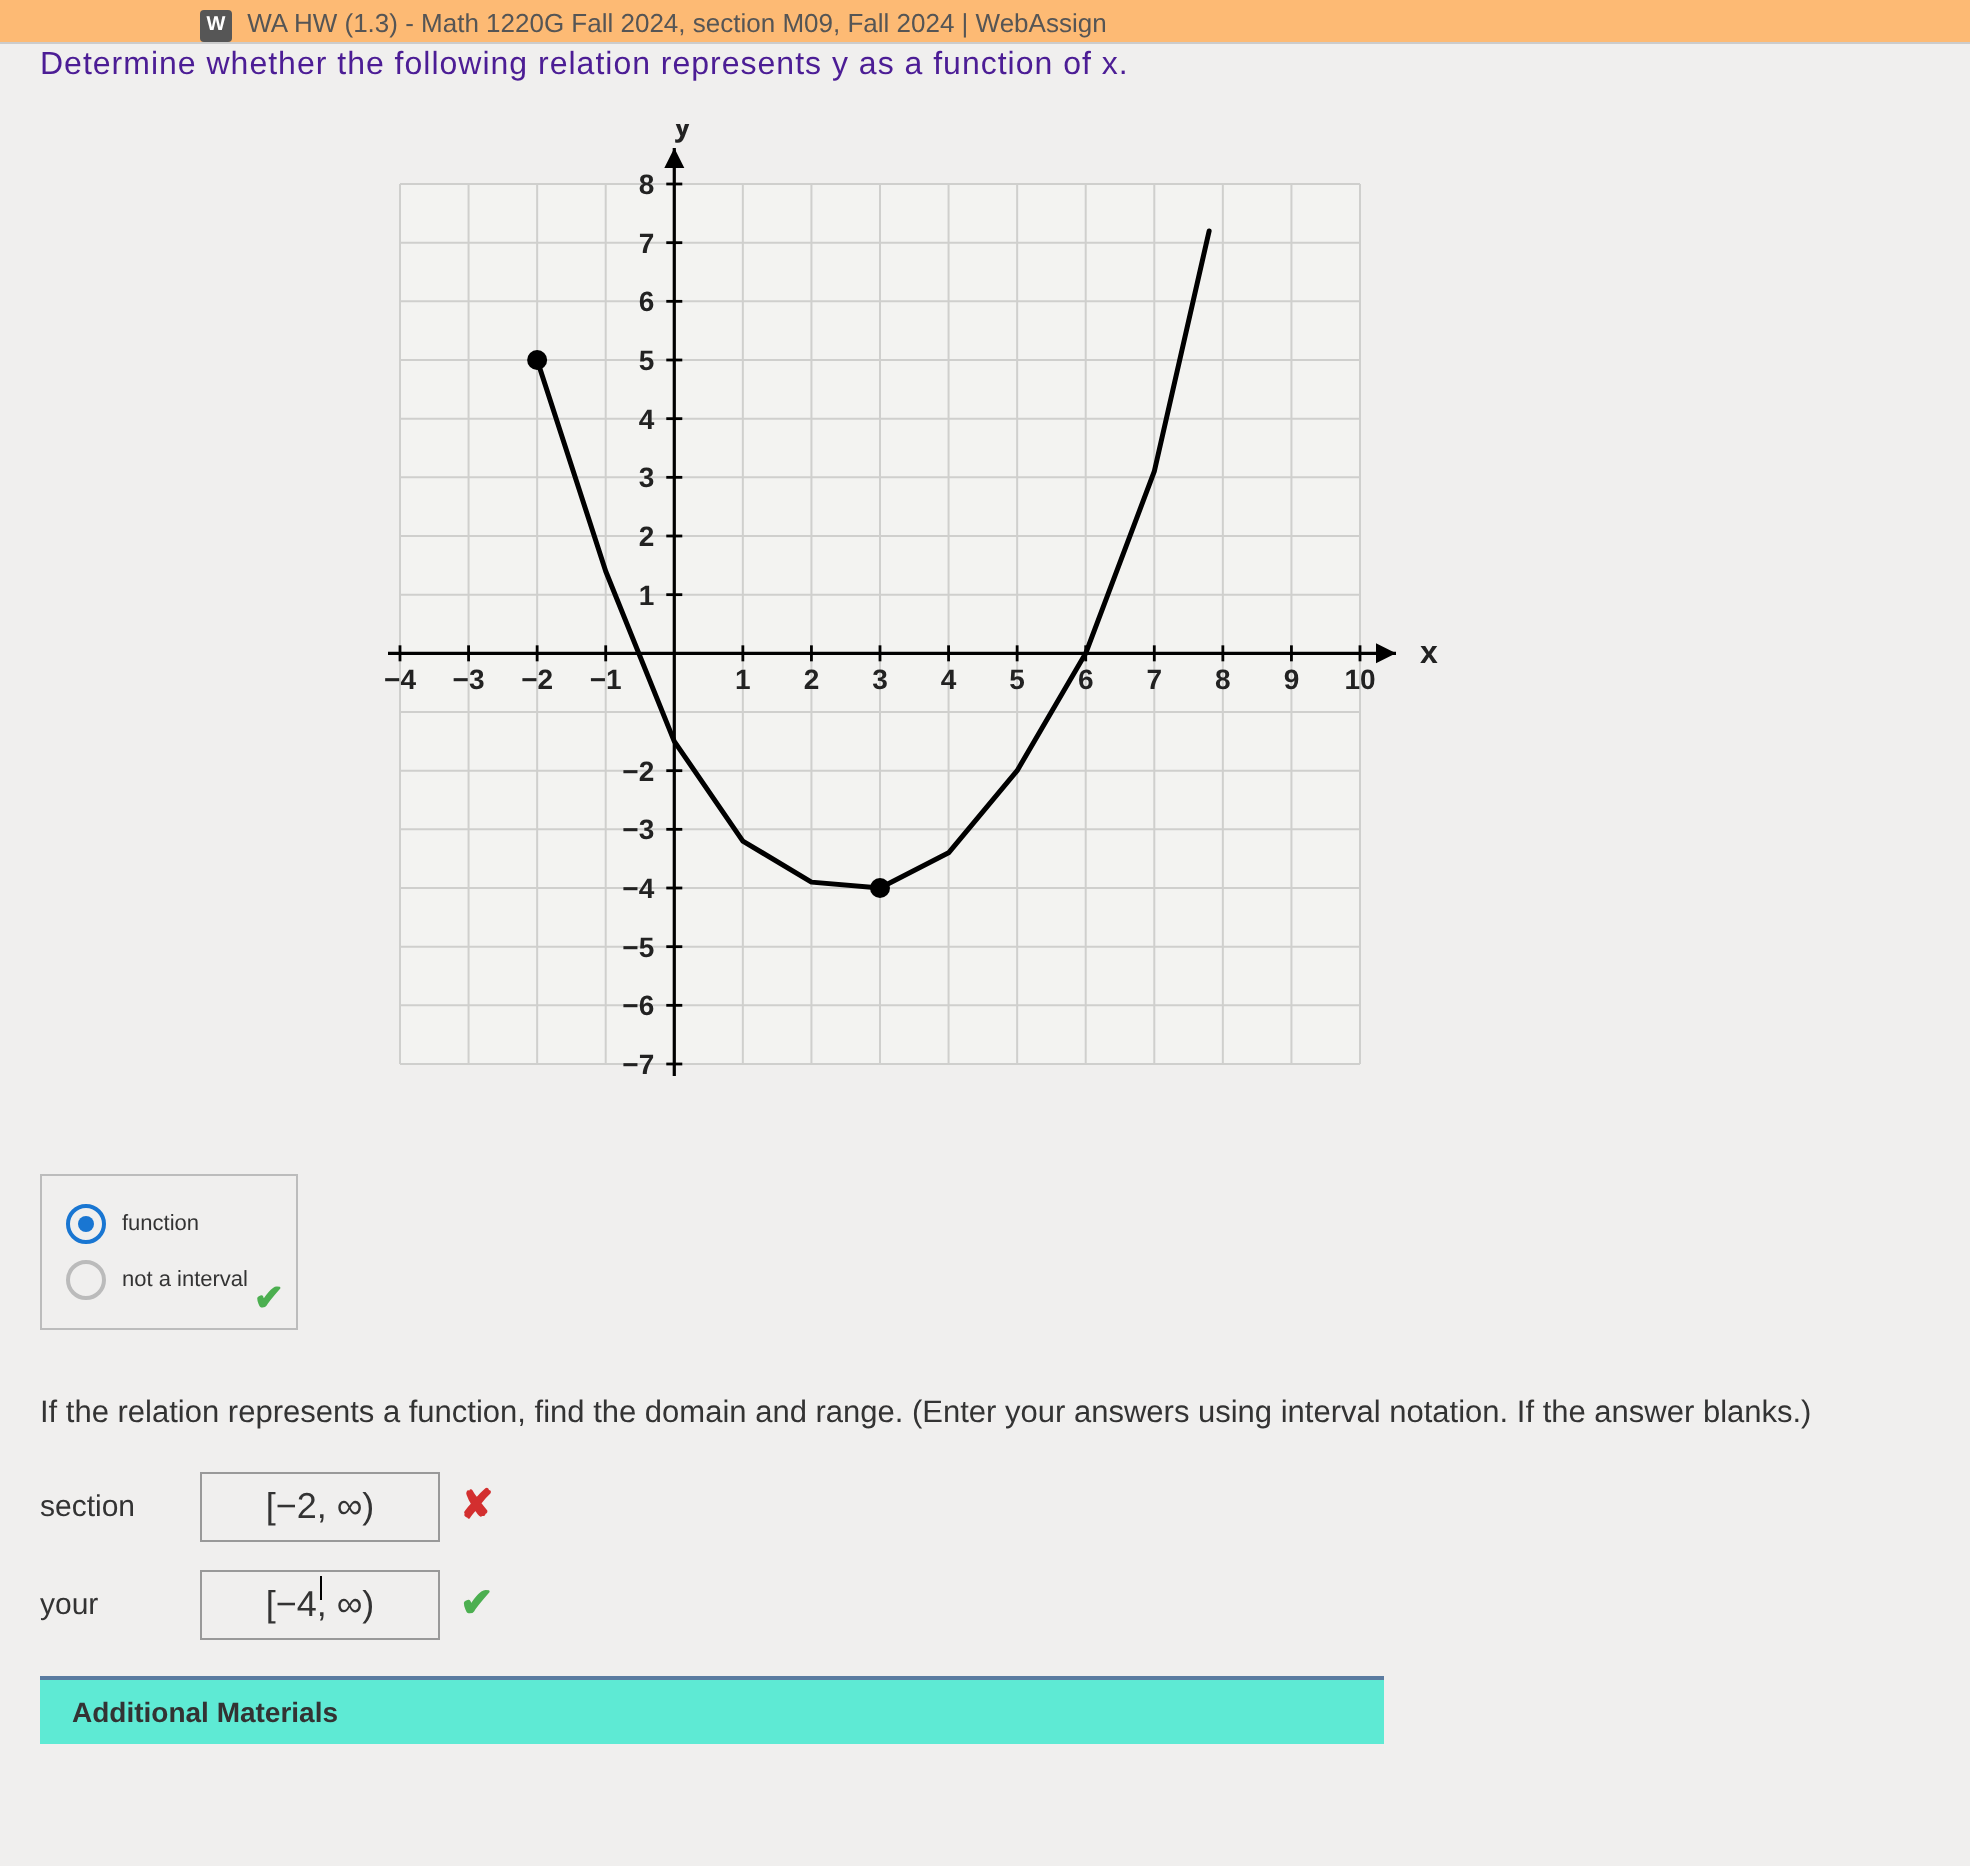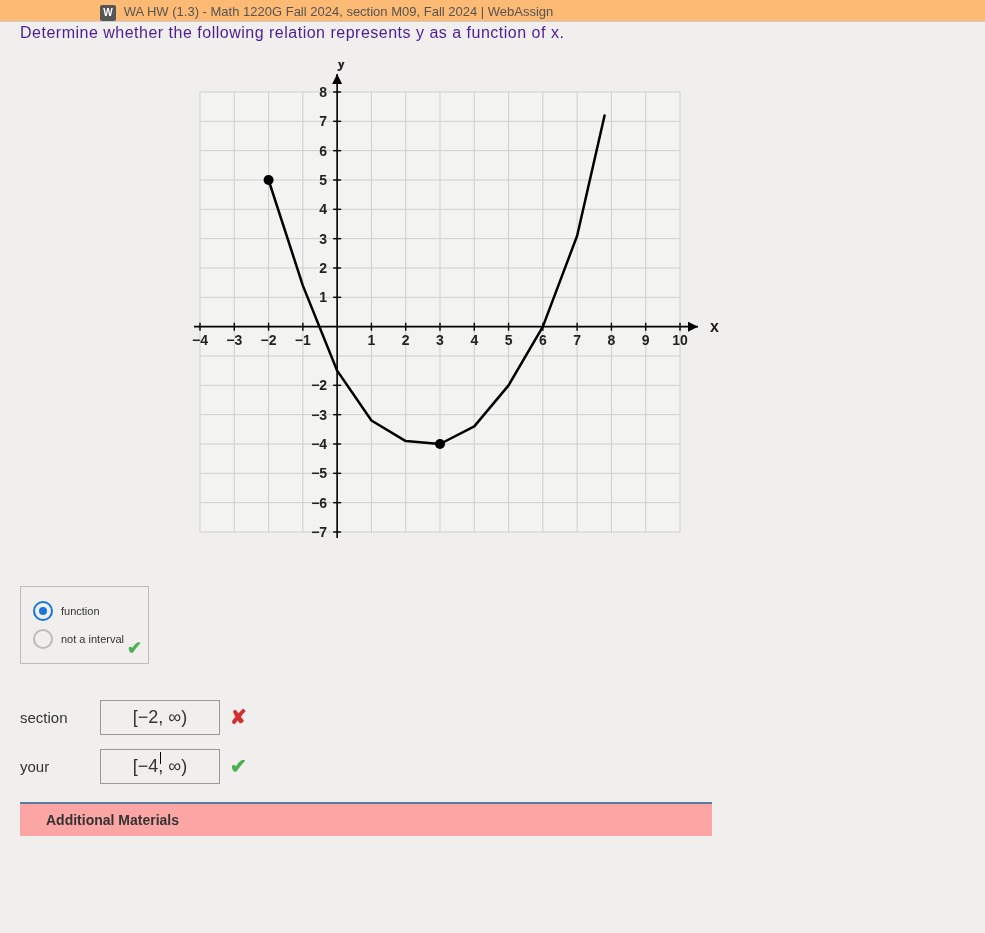--- a/index.html
+++ b/index.html
@@ -103,23 +103,23 @@
     padding: 6px 14px;
     font-size: 18px;
     min-width: 90px;
     text-align: center;
     background: #f0efee;
     position: relative;
   }
   .mark-wrong { color: #d32f2f; font-size: 20px; font-weight: bold; margin-left: 10px; line-height: 1; }
   .mark-correct { color: #4caf50; font-size: 20px; font-weight: bold; margin-left: 10px; line-height: 1; }
   .add-materials {
-    background: #fca5a5;
+    background: #5eead4;
     border-top: 2px solid #5a7ba0;
-    padding: 8px 26px;
+    padding: 8px 16px;
     font-size: 14px;
     font-weight: bold;
     color: #333;
     margin-top: 18px;
     width: 640px;
   }
   .caret {
     position: absolute;
     top: 2px;
     left: 50%;
@@ -256,20 +256,21 @@
       <span>function</span>
     </div>
     <div class="radio-row">
       <span class="radio-outer unsel"></span>
       <span>not a interval</span>
     </div>
     <span class="check-correct">✔</span>
   </div>
 
   
+  <div class="instruction">If the relation represents a function, find the domain and range. (Enter your answers using interval notation. If the answer blanks.)</div>
 
   
   <div class="answer-row">
     <span class="answer-label">section</span>
     <span class="answer-box">[−2, ∞)</span>
     <span class="mark-wrong">✘</span>
   </div>
 
   
   <div class="answer-row">

